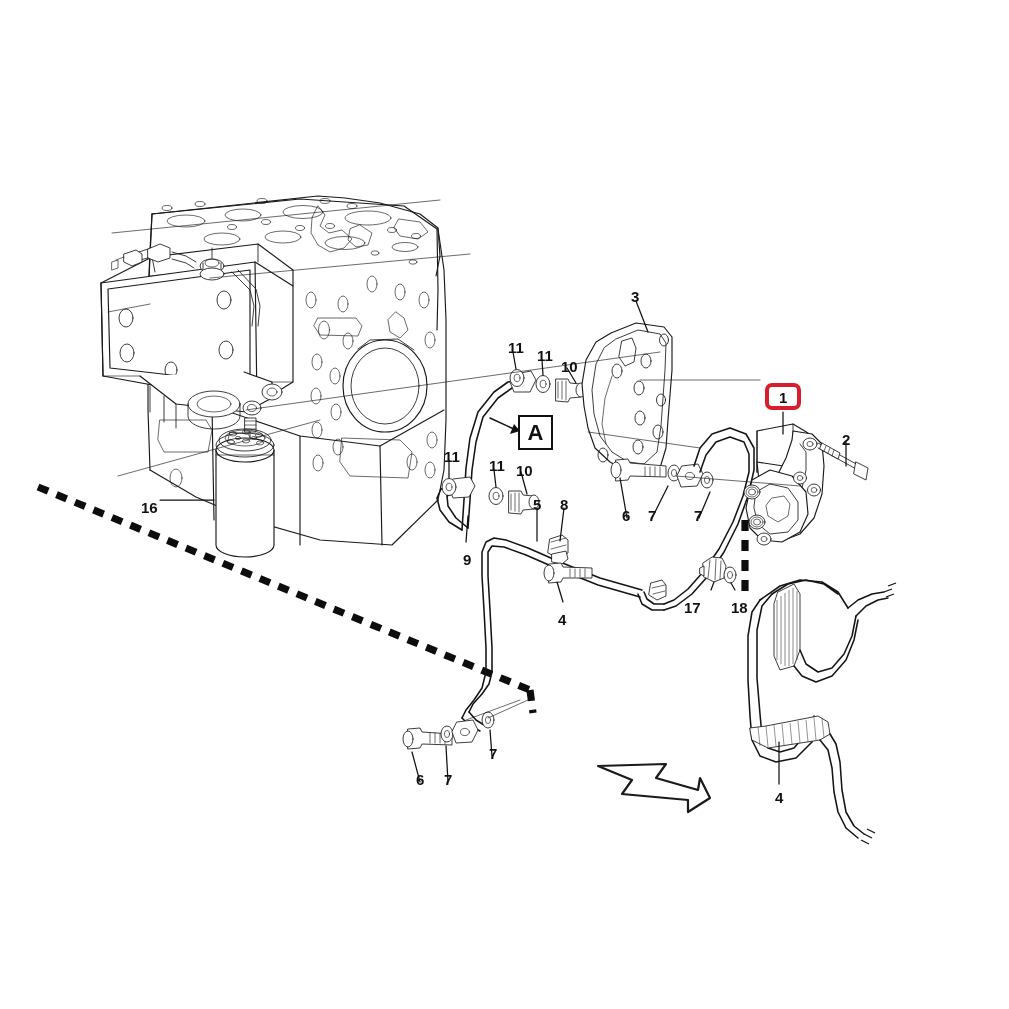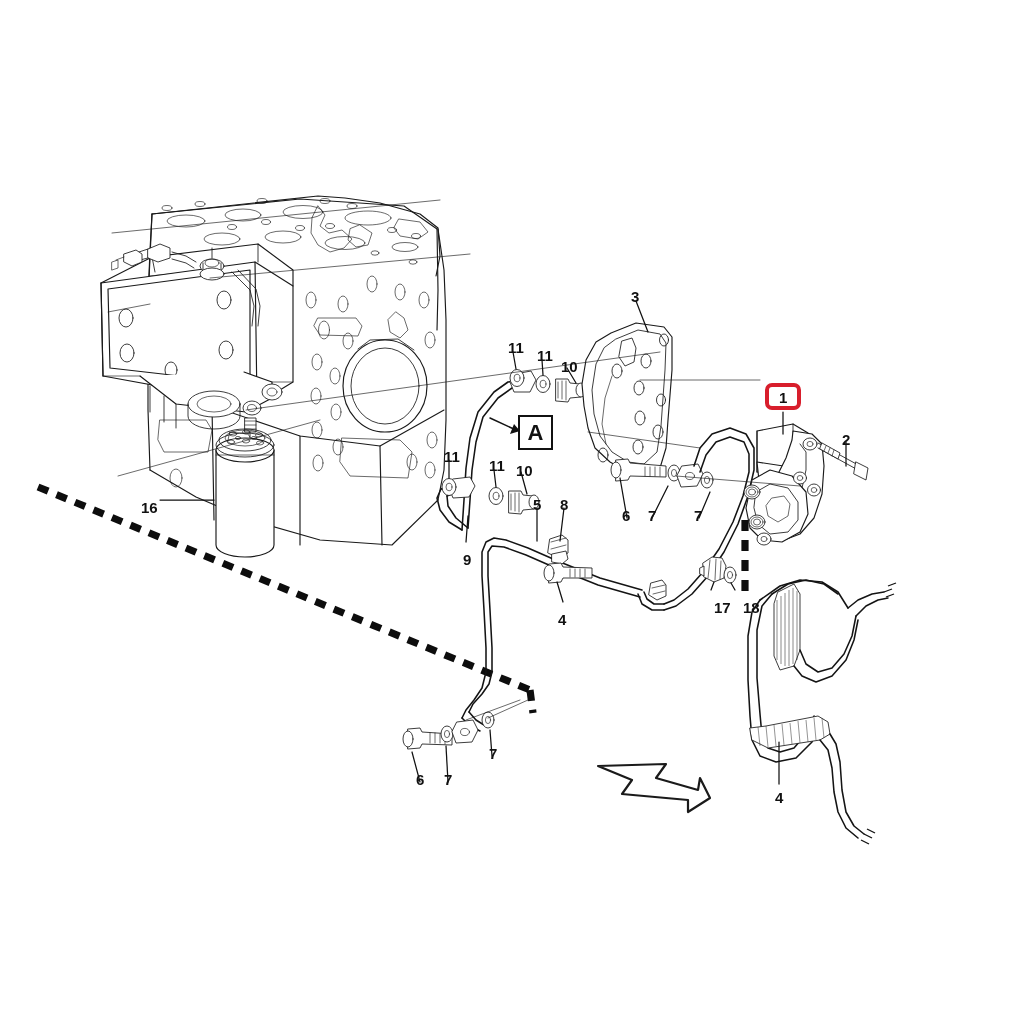--- a/index.html
+++ b/index.html
@@ -475,17 +475,17 @@
       <div class="callout-num" style="left: 560px; top: 497px;">8</div>
       <div class="callout-num" style="left: 463px; top: 552px;">9</div>
       <div class="callout-num" style="left: 561px; top: 359px;">10</div>
       <div class="callout-num" style="left: 516px; top: 463px;">10</div>
       <div class="callout-num" style="left: 508px; top: 340px;">11</div>
       <div class="callout-num" style="left: 537px; top: 348px;">11</div>
       <div class="callout-num" style="left: 444px; top: 449px;">11</div>
       <div class="callout-num" style="left: 489px; top: 458px;">11</div>
       <div class="callout-num" style="left: 558px; top: 612px;">4</div>
       <div class="callout-num" style="left: 141px; top: 500px;">16</div>
-      <div class="callout-num" style="left: 714px; top: 600px;">17</div>
-      <div class="callout-num" style="left: 731px; top: 600px; margin-left: 12px;">18</div>
+      <div class="callout-num" style="left: 684px; top: 600px;">17</div>
+      <div class="callout-num" style="left: 731px; top: 600px;">18</div>
     </div>
 
 </div>
 
 </body></html>

